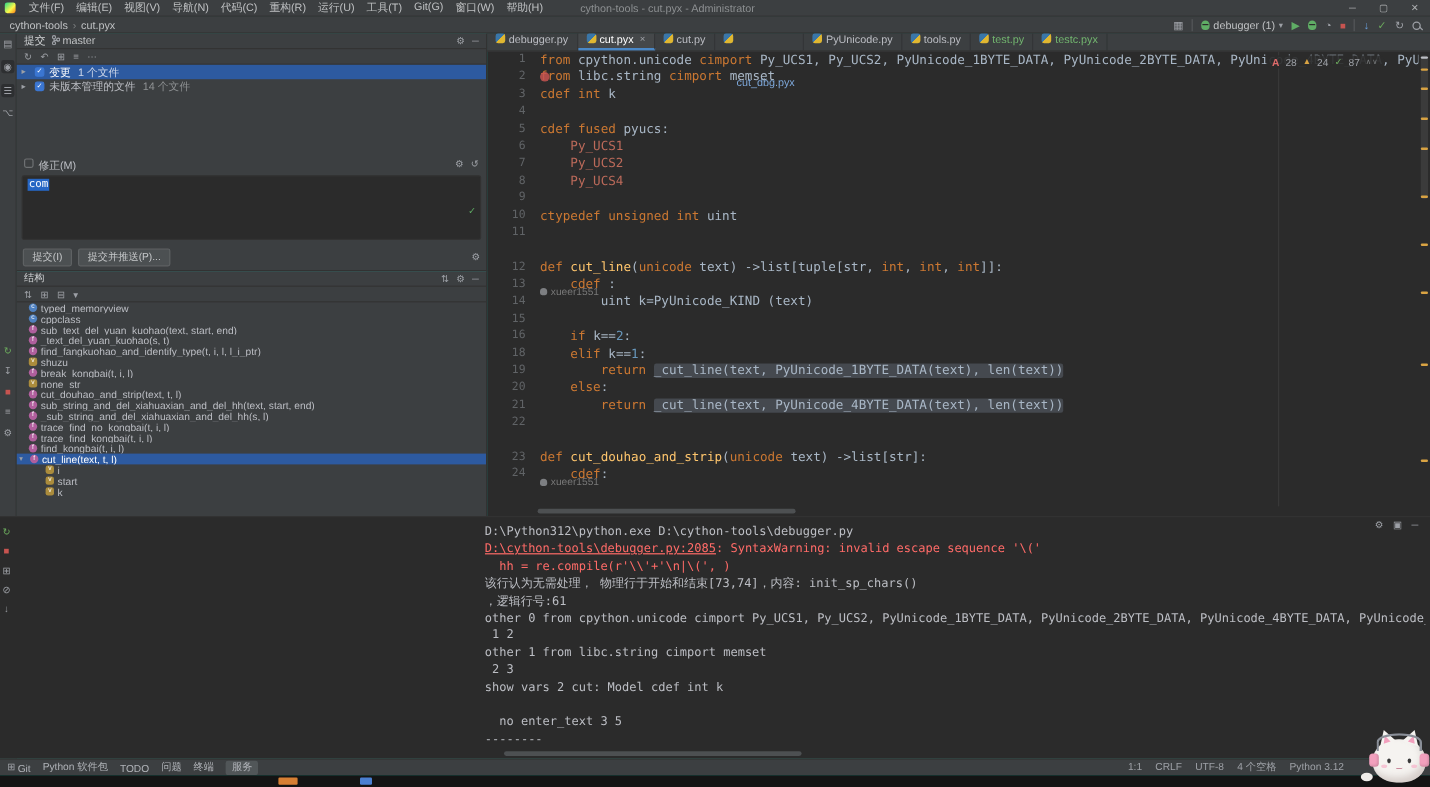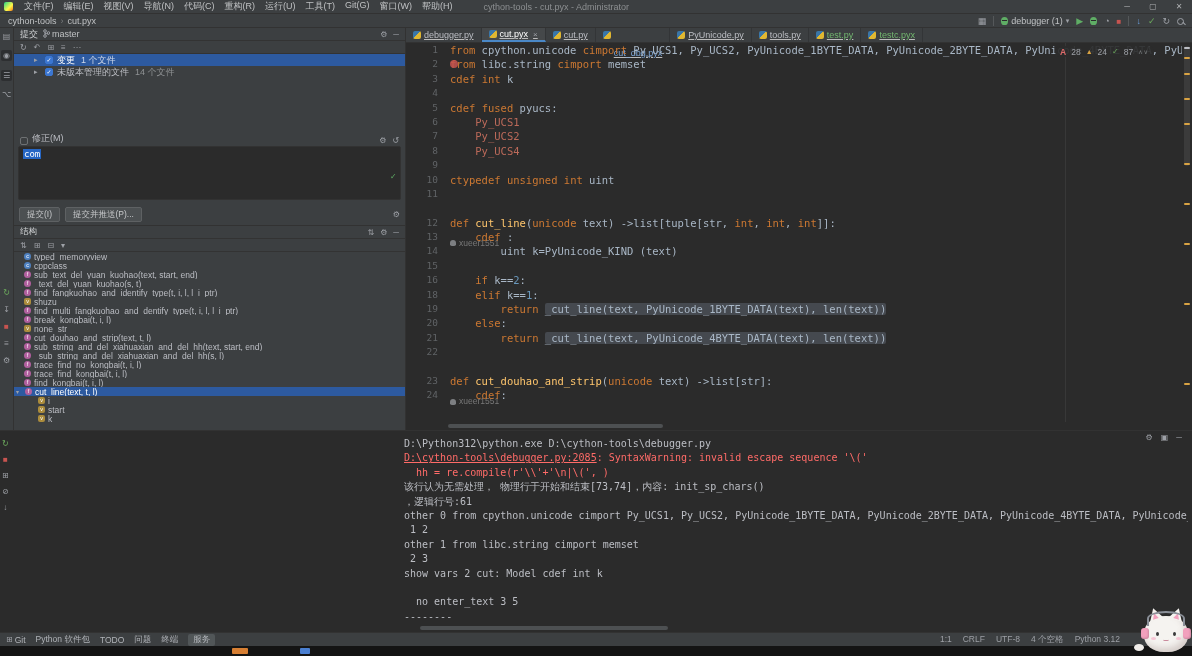--- a/index.html
+++ b/index.html
@@ -42,29 +42,29 @@
   .stripe .sel{background:#2d2f31;border-radius:2px;padding:1px 2px;}
   .stripe .grp-bottom{margin-top:180px;display:flex;flex-direction:column;gap:8px;align-items:center;}
 
   
   .commit{position:absolute;left:14px;top:28px;width:392px;height:198px;background:#3c3f41;border-right:1px solid #323232;border-bottom:1px solid #323232;font-size:9px;}
   .p-head{height:13px;display:flex;align-items:center;padding:0 6px;gap:5px;border-bottom:1px solid #333;}
   .p-title{color:#d0d2d4;}
   .branch{display:flex;align-items:flex-start;gap:2px;color:#bfc1c3;}
   .p-head-right{margin-left:auto;display:flex;gap:6px;color:#9da0a6;font-size:8px;}
   .p-toolbar{height:13px;display:flex;align-items:center;gap:7px;padding:0 6px;color:#9da0a6;font-size:8px;border-bottom:1px solid #333;}
-  .ctree-row{height:12px;display:flex;align-items:center;gap:4px;padding:0 20px;color:#bcbec4;}
+  .ctree-row{height:12px;display:flex;align-items:center;gap:4px;padding:0 4px;color:#bcbec4;}
   .ctree-row.sel{background:#2d5aa0;color:#fff;}
   .ctree-row .chevi{color:#9da0a6;font-size:7px;width:7px;}
   .cb{width:8px;height:8px;border:1px solid #6e7173;border-radius:2px;font-size:6px;line-height:7px;text-align:center;color:#fff;flex:0 0 auto;}
   .cb.on{background:#3b76d1;border-color:#3b76d1;}
   .ctree-count{color:#8f9294;margin-left:2px;}
   .ctree-row.sel .ctree-count{color:#cfd8ea;}
   .commit-bottom{position:absolute;left:0;right:0;bottom:0;}
-  .amend-row{height:13px;display:flex;align-items:flex-end;gap:4px;padding:0 6px;color:#bcbec4;}
+  .amend-row{height:13px;display:flex;align-items:flex-start;gap:4px;padding:0 6px;color:#bcbec4;}
   .amend-right{margin-left:auto;display:flex;gap:6px;color:#9da0a6;font-size:8px;}
   .msgbox{position:relative;margin:1px 4px 3px 4px;height:54px;background:#2b2b2b;border:1px solid #323232;border-radius:2px;padding:2px 4px;font-size:9px;}
   .msg-sel{background:#2666c4;color:#fff;padding:0 1px;}
   .msg-check{position:absolute;right:4px;top:24px;color:#5fad65;font-size:9px;}
   .btn-row{height:22px;display:flex;align-items:center;gap:5px;padding:0 5px;}
   .btn{background:#4c5052;border:1px solid #5e6163;border-radius:2px;color:#c6c8ca;font-size:8.5px;padding:1px 7px;line-height:11px;}
   .btn-row .gear{margin-left:auto;color:#9da0a6;font-size:8px;}
 
   
   .structure{position:absolute;left:14px;top:226px;width:392px;height:204px;background:#3c3f41;border-right:1px solid #323232;font-size:8.5px;}
@@ -73,21 +73,21 @@
   .srow.child{padding-left:24px;}
   .sicon{width:7px;height:7px;border-radius:50%;font-size:5.5px;line-height:7px;text-align:center;color:#fff;flex:0 0 auto;}
   .sicon.function{background:#b05f9d;}
   .sicon.class{background:#4f81c0;}
   .sicon.variable{background:#ab8c3c;border-radius:2px;}
   .srow .chevi{font-size:6px;color:#9da0a6;width:6px;margin-left:-8px;}
 
   
   .editor{position:absolute;left:406px;top:28px;right:0;height:402px;background:#2b2b2b;}
   #tabbar{position:absolute;left:0;top:0;right:0;height:15px;background:#3c3f41;border-bottom:1px solid #323232;display:flex;font-size:9px;}
-  .etab{display:flex;align-items:center;gap:3px;padding:0 7px;border-right:1px solid #333537;text-decoration:underline;}
+  .etab{display:flex;gap:3px;padding:0 7px;border-right:1px solid #333537;}
   .etab.active{background:#45484a;border-bottom:2px solid #4a88c7;}
   .file-icon{width:8px;height:8px;border-radius:2px;background:linear-gradient(135deg,#3a76a8 50%,#e0b731 50%);flex:0 0 auto;}
   .etab-close{color:#9da0a6;font-size:8px;margin-left:2px;}
   #code{position:absolute;left:0;top:15px;right:10px;bottom:8px;overflow:hidden;font-family:"DejaVu Sans Mono",monospace;font-size:10.5px;}
   .erow{display:flex;height:14.4px;line-height:14.4px;white-space:pre;}
   .ln{flex:0 0 40px;text-align:right;padding-right:8px;color:#606366;font-size:9.5px;}
   .ecode{position:relative;padding-left:4px;}
   .tk-k{color:#cc7832;text-align:center;} .tk-d{color:#a9b7c6;} .tk-f{color:#ffc66d;} .tk-n{color:#6897bb;} .tk-t{color:#bc6a5a;}
   .tk-h{color:#a9b7c6;background:#45494f;border-radius:2px;}
   .errdot{position:absolute;left:4px;top:3px;width:8px;height:8px;border-radius:50%;background:#c75450;opacity:.85;}
@@ -305,24 +305,20 @@
           <span class="sicon function">f</span>
           <span>_text_del_yuan_kuohao(s, t)</span>
         </div>
         <div class="srow">
           <span class="sicon function">f</span>
           <span>find_fangkuohao_and_identify_type(t, i, l, l_i_ptr)</span>
         </div>
         <div class="srow">
           <span class="sicon variable">v</span>
           <span>shuzu</span>
-        </div>
-        <div class="srow">
-          <span class="sicon function">f</span>
-          <span>find_multi_fangkuohao_and_dentify_type(t, i, l, l_i_ptr)</span>
         </div>
         <div class="srow">
           <span class="sicon function">f</span>
           <span>break_kongbai(t, i, l)</span>
         </div>
         <div class="srow">
           <span class="sicon variable">v</span>
           <span>none_str</span>
         </div>
         <div class="srow">

